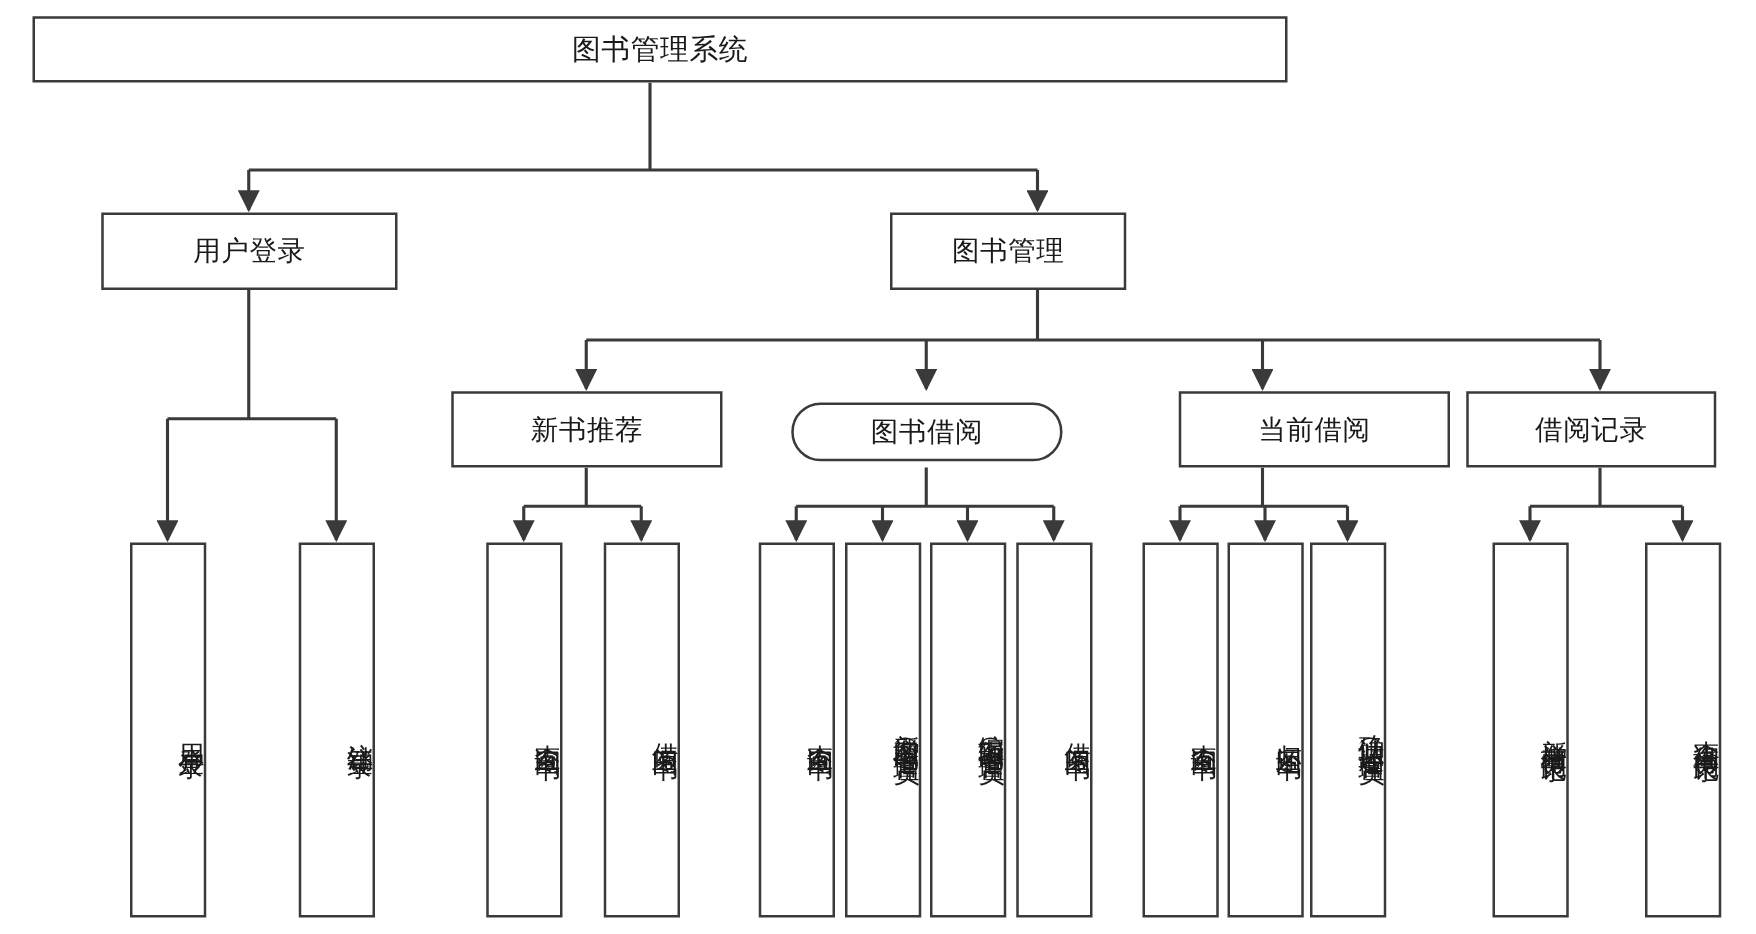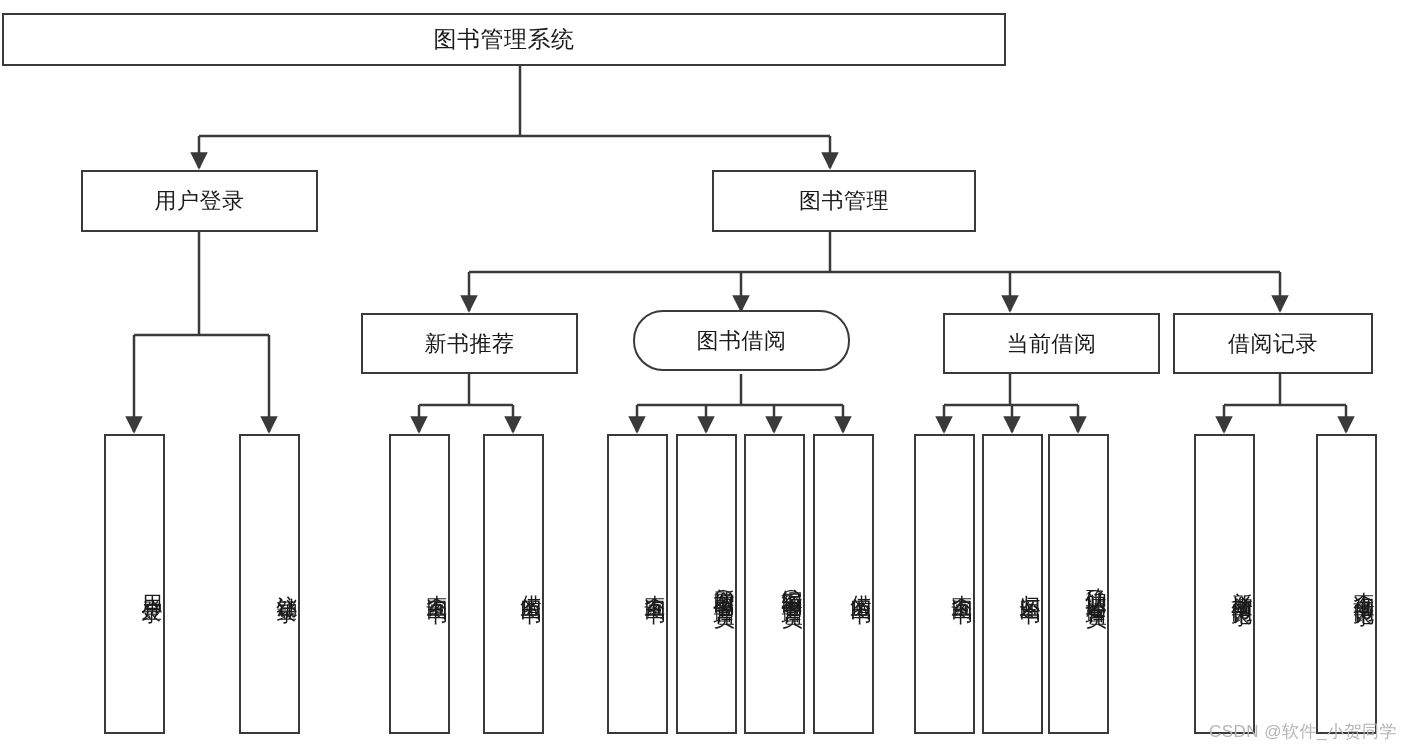--- a/index.html
+++ b/index.html
@@ -119,35 +119,35 @@
       <path d="M 1012 405 L 1012 432" marker-end="url(#arrow)"></path>
       <path d="M 1078 405 L 1078 432" marker-end="url(#arrow)"></path>
 
       <path d="M 1280 374 L 1280 405"></path>
       <path d="M 1224 405 L 1346 405"></path>
       <path d="M 1224 405 L 1224 432" marker-end="url(#arrow)"></path>
       <path d="M 1346 405 L 1346 432" marker-end="url(#arrow)"></path>
     </g>
   </svg>
 
-  <div class="node horiz root" style="left:2px; top:13px; width:1004px; height:53px;">
+  <div class="node horiz root" style="left:26px; top:13px; width:1004px; height:53px;">
     <span>图书管理系统</span>
   </div>
 
   <div class="node horiz" style="left:81px; top:170px; width:237px; height:62px;">
     <span>用户登录</span>
   </div>
-  <div class="node horiz" style="left:712px; top:170px; width:264px; height:62px;">
+  <div class="node horiz" style="left:712px; top:170px; width:189px; height:62px;">
     <span>图书管理</span>
   </div>
 
   <div class="node horiz" style="left:361px; top:313px; width:217px; height:61px;font-family:Liberation Serif, serif;">
     <span>新书推荐</span>
   </div>
-  <div class="node horiz" style="left:633px; top:310px; width:217px; height:61px;border-radius:30px;">
+  <div class="node horiz" style="left:633px; top:322px; width:217px; height:47px;border-radius:30px;">
     <span>图书借阅</span>
   </div>
   <div class="node horiz" style="left:903px; top:313px; width:217px; height:61px;margin-left:40px;">
     <span>当前借阅</span>
   </div>
   <div class="node horiz" style="left:1173px; top:313px; width:200px; height:61px;">
     <span>借阅记录</span>
   </div>
 
   <div class="node vert" style="left:104px; top:434px; width:61px; height:300px;">
@@ -187,15 +187,14 @@
     <span class="vlabel">确认归还（管理员）</span>
   </div>
 
   <div class="node vert" style="left:1194px; top:434px; width:61px; height:300px;">
     <span class="vlabel">新增借阅记录</span>
   </div>
   <div class="node vert" style="left:1316px; top:434px; width:61px; height:300px;">
     <span class="vlabel">查询借阅记录</span>
   </div>
 
-  <div id="watermark">CSDN @软件_小贺同学</div>
 
 </div>
 
 </body></html>

